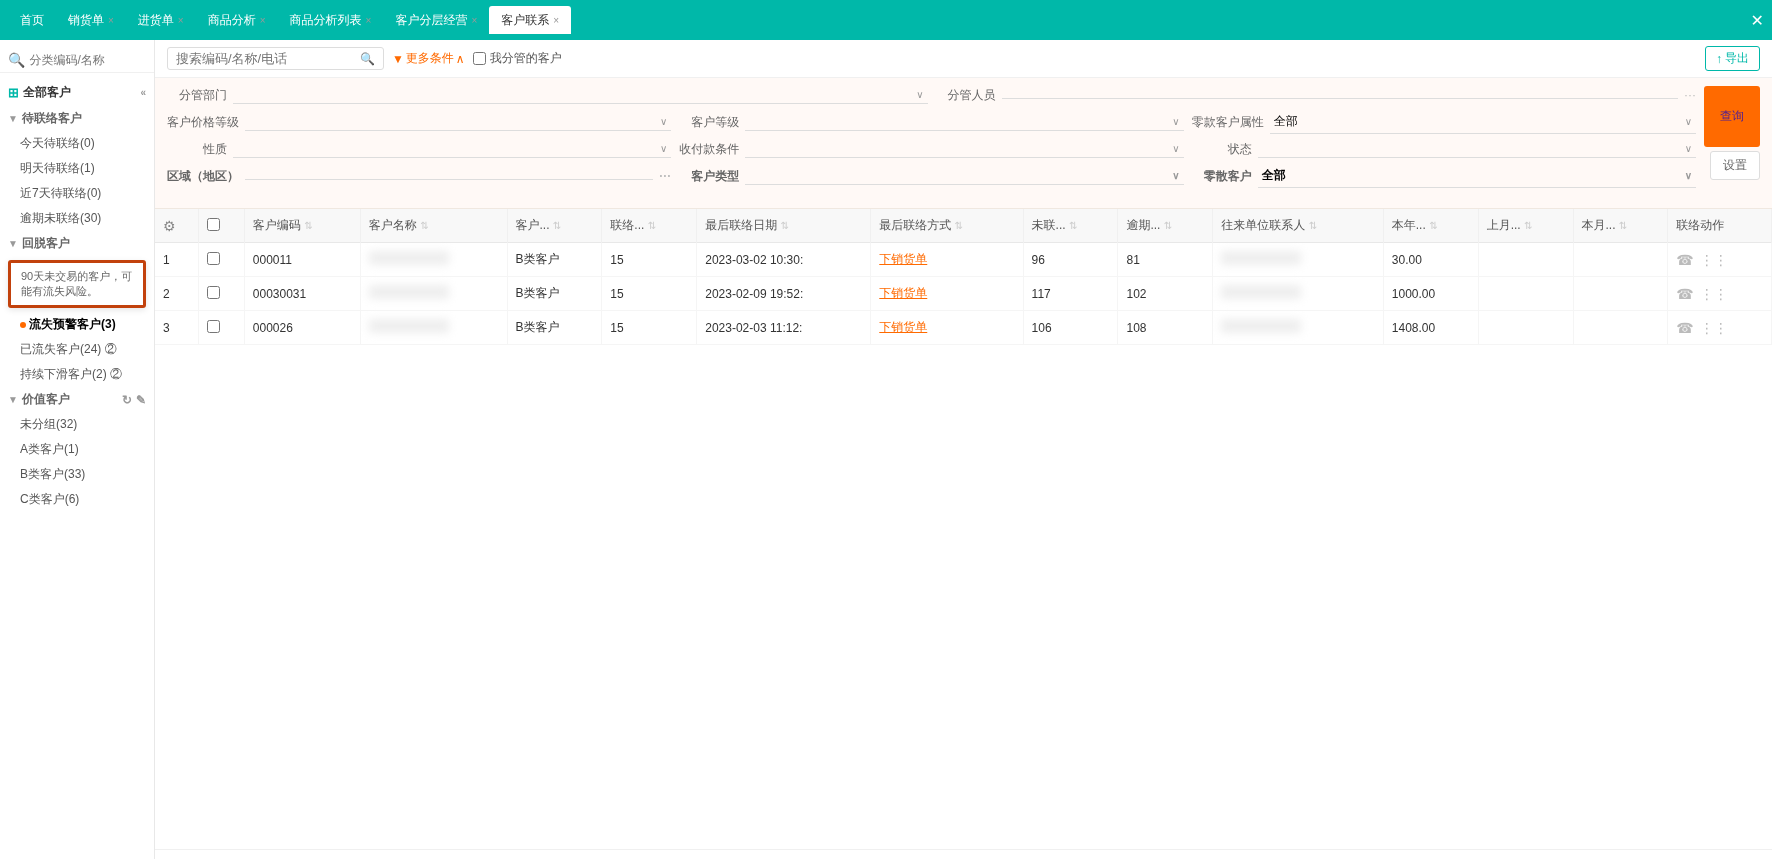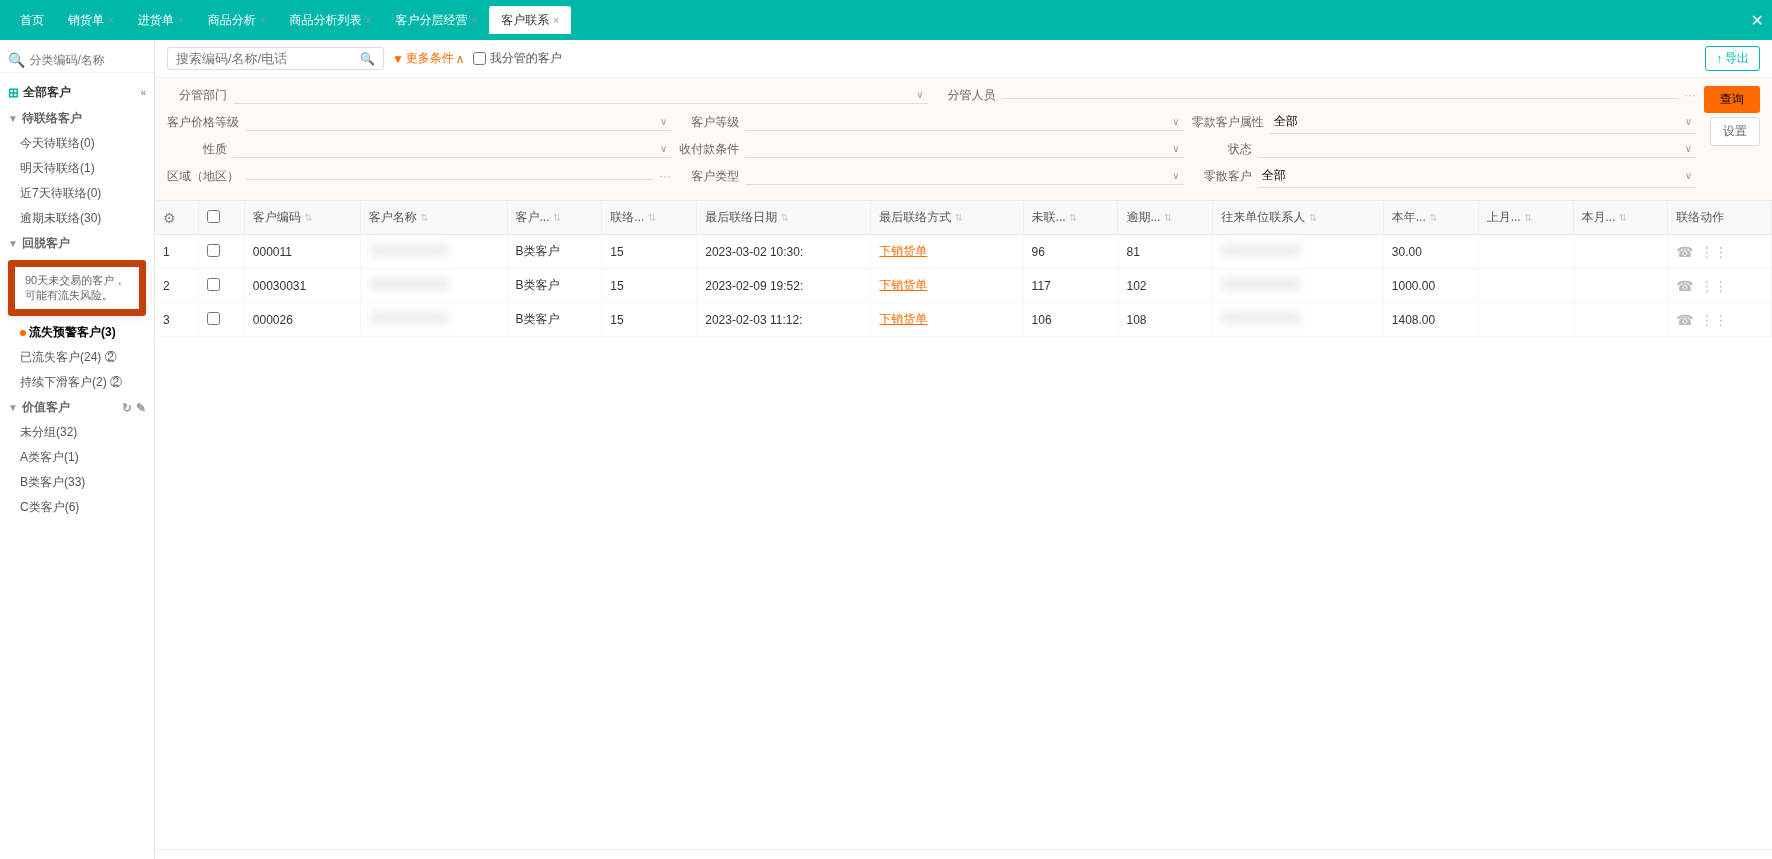--- a/index.html
+++ b/index.html
@@ -61,21 +61,21 @@
       white-space: nowrap;
     }
     .sidebar-item.active {
       color: #000000; font-weight: bold;
     }
     .sidebar-item .dot {
       display: inline-block; width: 6px; height: 6px;
       background: #ff6a00; border-radius: 50%; margin-right: 3px; vertical-align: middle;
     }
     .tooltip-box {
-      background: #fff; border: 7px solid #c2410c;
+      background: #fff; border: 3px solid #c2410c;
       padding: 6px 10px; margin: 4px 8px;
       color: #666; font-size: 11px;
       box-shadow: 0 2px 6px rgba(0,0,0,0.1);
       border-radius: 3px;
     }
     .sidebar-section-actions { display: flex; align-items: center; gap: 4px; margin-left: auto; }
 
     
     .content-area {
       flex: 1; display: flex; flex-direction: column;
@@ -113,42 +113,42 @@
 
     
     .filter-panel {
       background: #fff9f6; border-bottom: 1px solid #f0e8e0;
       padding: 8px 12px;
     }
     .filter-row {
       display: flex; align-items: center;
       gap: 8px; margin-bottom: 6px;
     }
-    .filter-row:last-child { margin-bottom: 4px; }
+    .filter-row:last-child { margin-bottom: 12px; font-weight: bold; }
     .filter-item {
       display: flex; align-items: center;
       flex: 1; gap: 6px; min-width: 0;
     }
     .filter-label { color: #666; white-space: nowrap; min-width: 60px; text-align: right; }
     .filter-input {
       flex: 1; border: none; border-bottom: 1px solid #ddd;
       outline: none; padding: 3px 4px; font-size: 12px;
       background: transparent;
     }
     .filter-select {
       flex: 1; display: flex; align-items: center;
       border: none; border-bottom: 1px solid #ddd;
       padding: 3px 4px; cursor: pointer;
       justify-content: space-between;
     }
     .filter-select .arrow { color: #999; font-size: 10px; }
     .filter-dots { color: #bbb; cursor: pointer; }
     .query-btn {
-      background: #ff6a00; color: #000000;
-      border: none; padding: 5px 16px;
+      background: #ff6a00; color: #4c1d95;
+      border: none; padding: 22px 16px;
       border-radius: 3px; cursor: pointer;
       font-size: 12px;
     }
     .settings-btn {
       border: 1px solid #ddd; color: #666;
       background: #fff; padding: 5px 12px;
       border-radius: 3px; cursor: pointer;
       font-size: 12px;
     }
     .query-settings-wrap {

